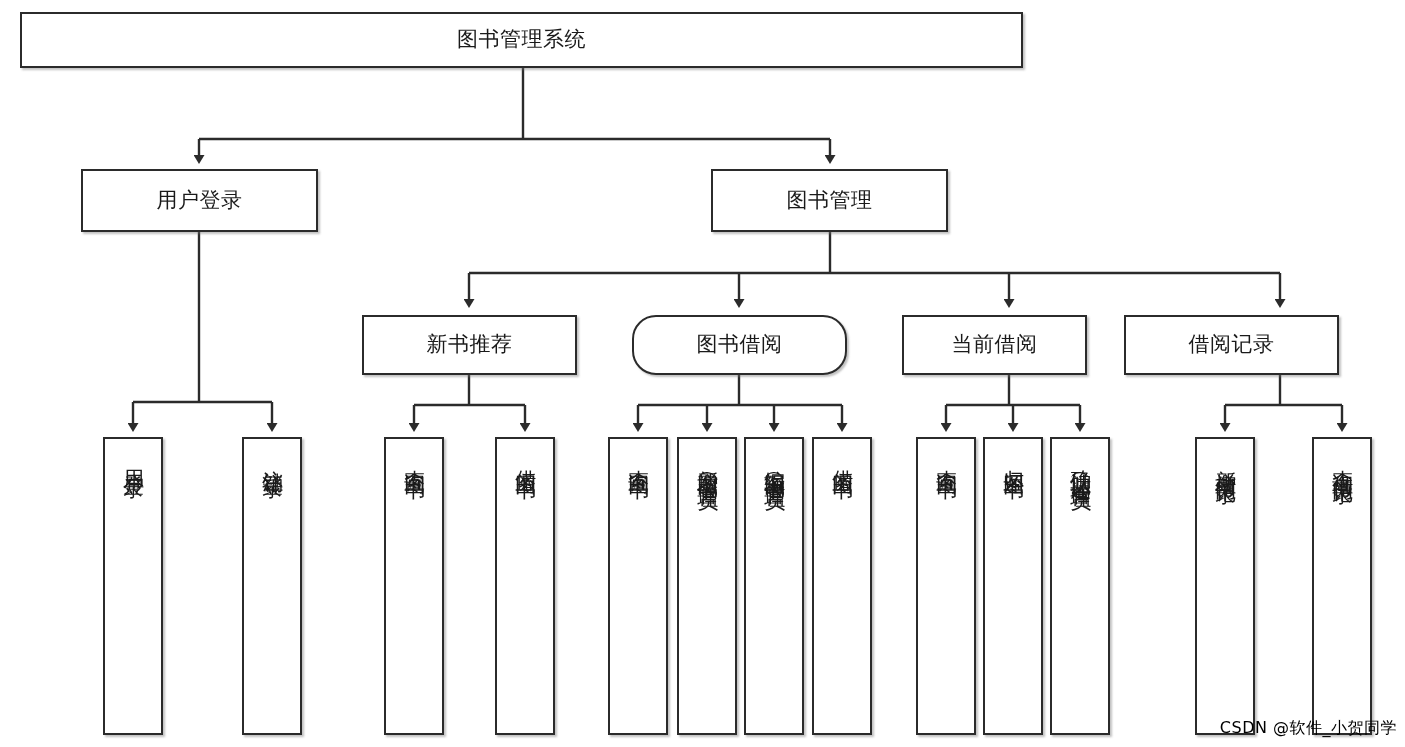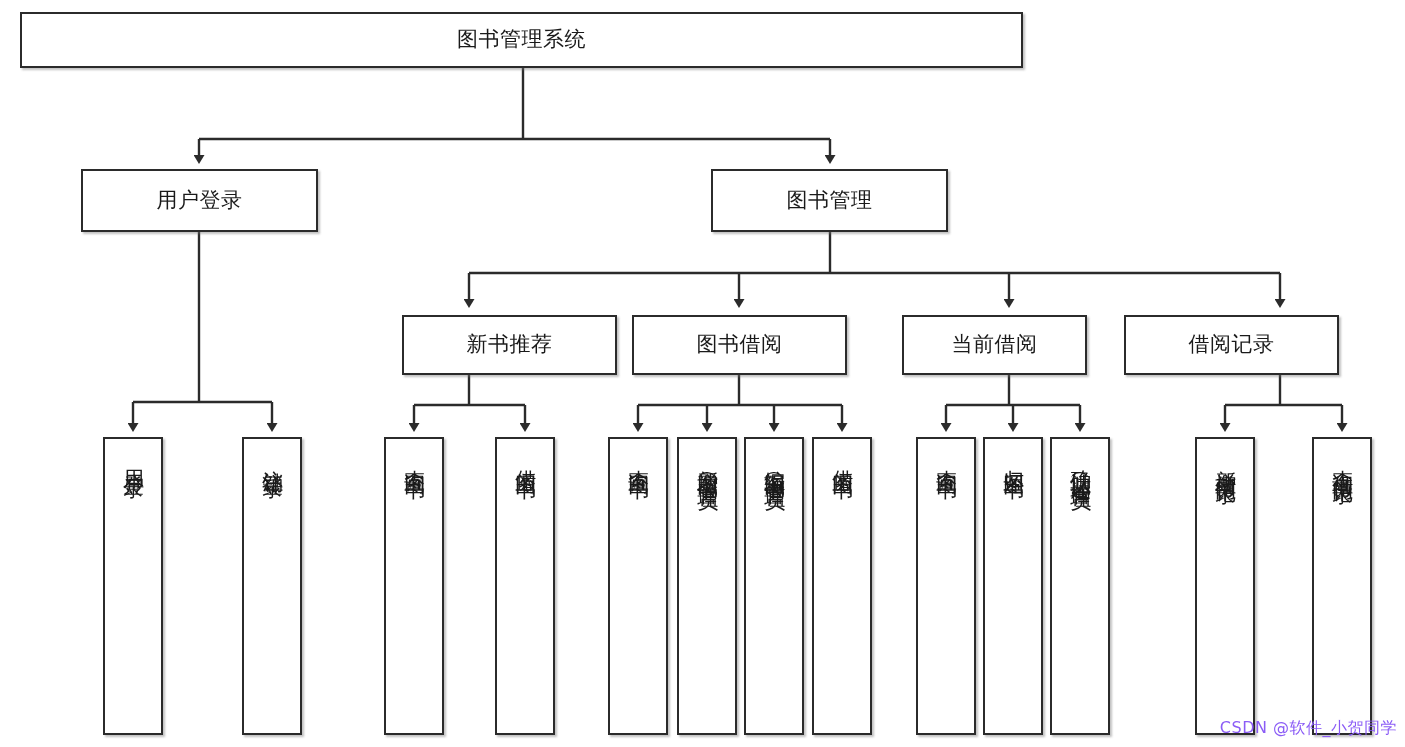--- a/index.html
+++ b/index.html
@@ -53,21 +53,21 @@
     top: 0;
     width: 1405px;
     height: 747px;
     pointer-events: none;
   }
   #watermark {
     position: absolute;
     right: 8px;
     bottom: 8px;
     font-size: 16px;
-    color: #8b5cf6;
+    color: #000000;
     white-space: nowrap;
     letter-spacing: 0.5px;
   }
 </style>
 </head>
 <body>
 
 <div id="canvas">
 
   <svg id="links" viewBox="0 0 1405 747">
@@ -124,24 +124,24 @@
     <span class="node-label">图书管理系统</span>
   </div>
 
   <div class="node" style="left:81px; top:169px; width:237px; height:63px;">
     <span class="node-label">用户登录</span>
   </div>
   <div class="node" style="left:711px; top:169px; width:237px; height:63px;align-items:center;">
     <span class="node-label">图书管理</span>
   </div>
 
-  <div class="node" style="left:362px; top:315px; width:215px; height:60px;margin-left:40px;">
+  <div class="node" style="left:362px; top:315px; width:215px; height:60px;">
     <span class="node-label">新书推荐</span>
   </div>
-  <div class="node" style="left:632px; top:315px; width:215px; height:60px;">
+  <div class="node" style="left:632px; top:315px; width:215px; height:60px;border-radius:24px;">
     <span class="node-label">图书借阅</span>
   </div>
   <div class="node" style="left:902px; top:315px; width:185px; height:60px;">
     <span class="node-label">当前借阅</span>
   </div>
   <div class="node" style="left:1124px; top:315px; width:215px; height:60px;">
     <span class="node-label">借阅记录</span>
   </div>
 
   <div class="node vertical" style="left:103px; top:437px; width:60px; height:298px;">

